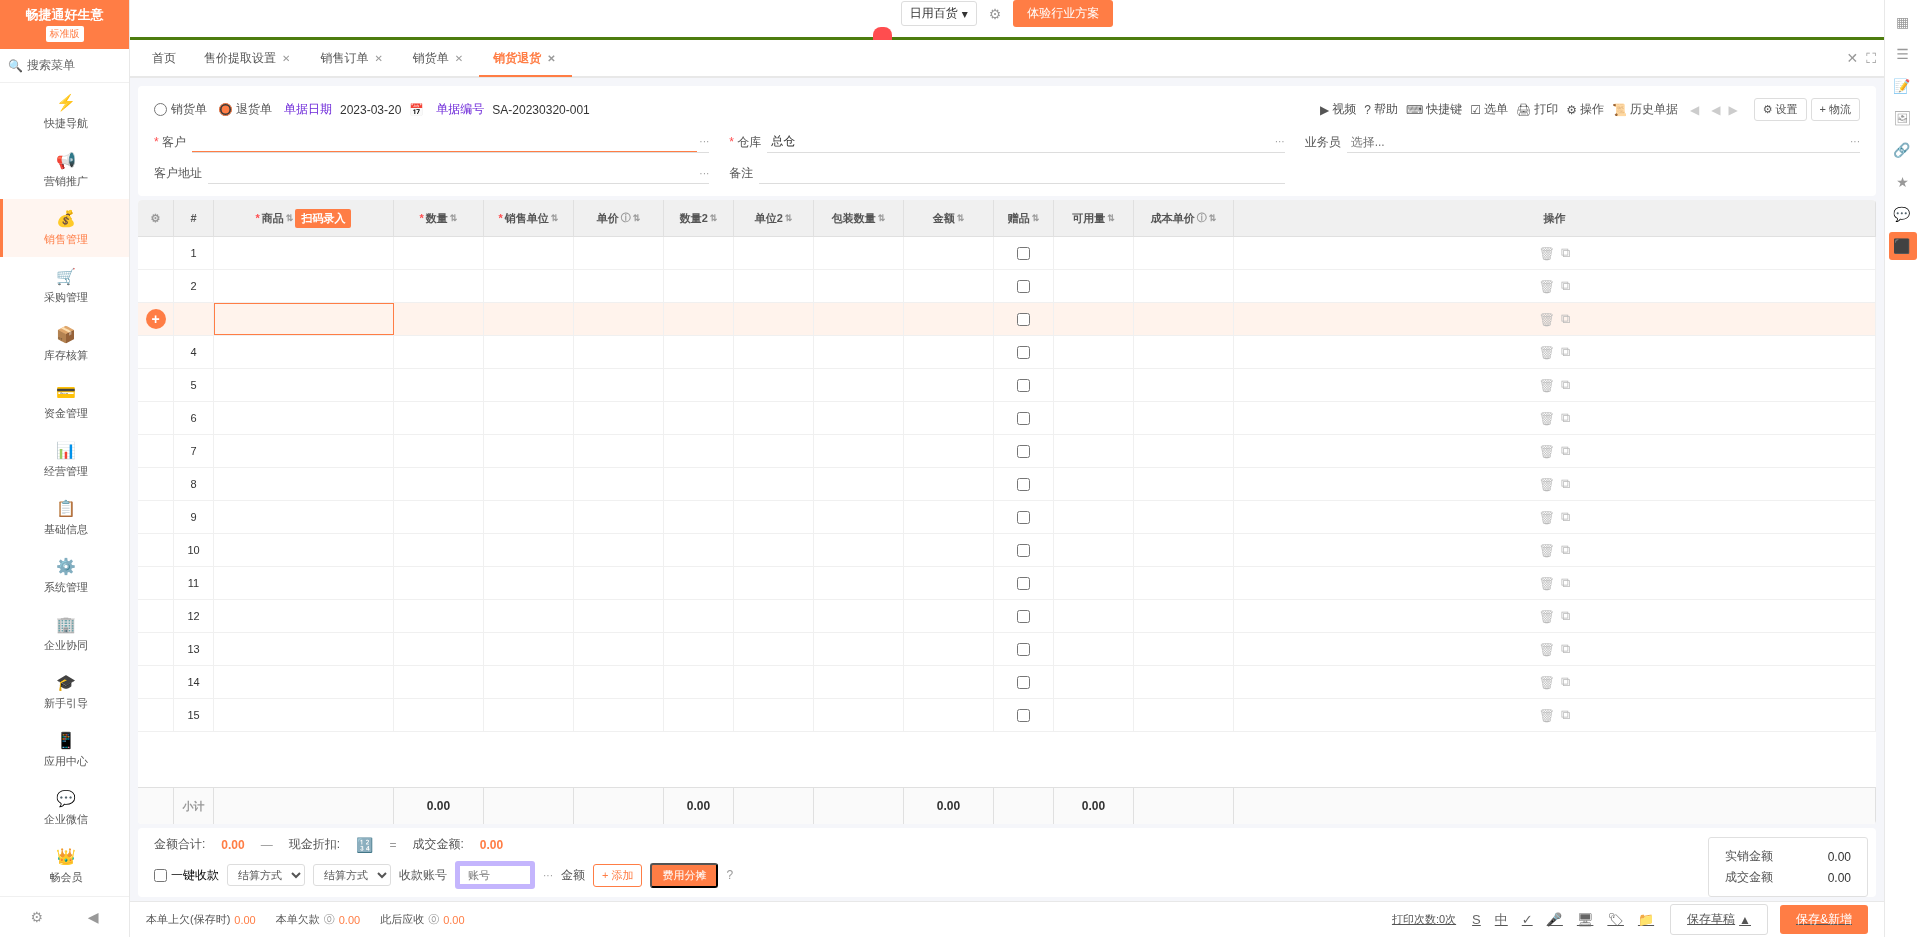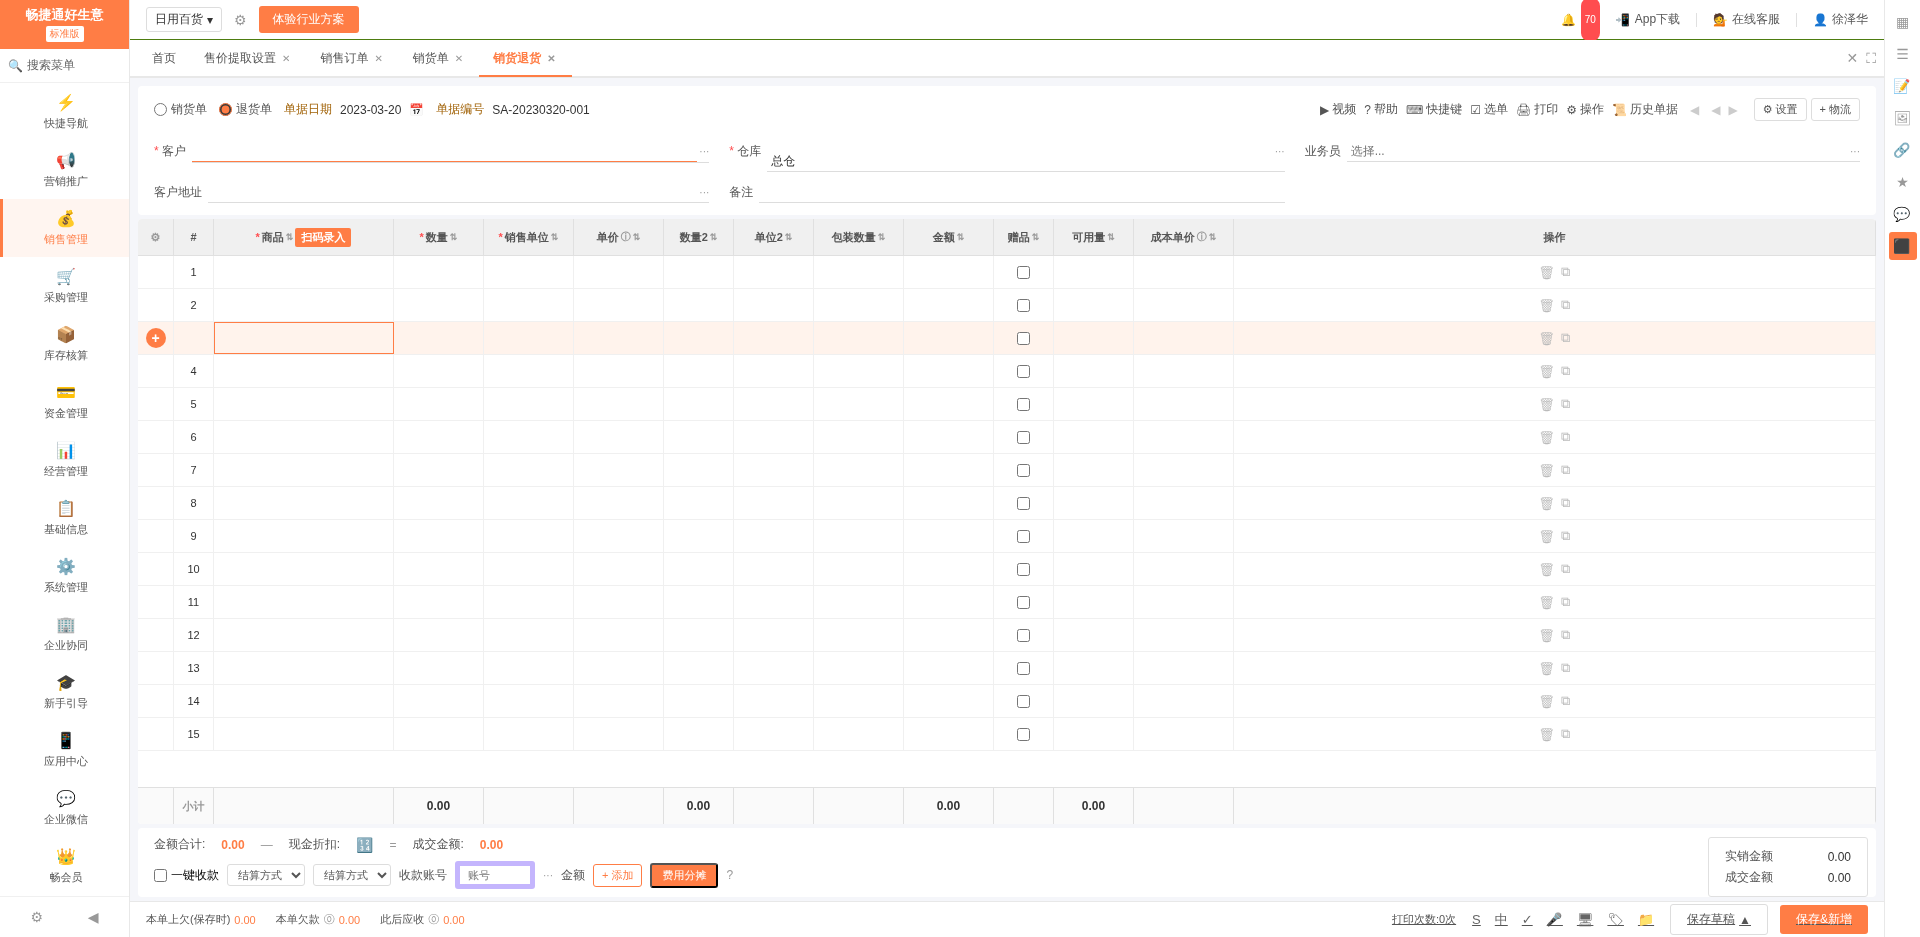--- a/index.html
+++ b/index.html
@@ -20,21 +20,21 @@
     .sidebar-item.active { background: #fff5f0; color: #ff7d45; border-left-color: #ff7d45; }
     .sidebar-item .s-icon { font-size: 16px; }
 
     .sidebar-bottom { margin-top: auto; border-top: 1px solid #f0f0f0; display: flex; align-items: center; justify-content: space-around; padding: 8px; }
     .sidebar-bottom-btn { cursor: pointer; color: #999; font-size: 14px; padding: 4px; }
 
     
     .main-content { flex: 1; display: flex; flex-direction: column; overflow: hidden; }
 
     
-    .top-header { background: #fff; height: 40px; display: flex; align-items: center; justify-content: space-between; padding: 0 16px; border-bottom: 1px solid #4d7c0f; flex-shrink: 0; }
+    .top-header { background: #fff; height: 40px; display: flex; align-items: center; justify-content: space-between; padding: 0 16px; border-bottom: 3px solid #4d7c0f; flex-shrink: 0; flex-direction: column; }
     .top-header-left { display: flex; align-items: center; gap: 8px; }
     .header-select { display: flex; align-items: center; gap: 4px; border: 1px solid #ddd; padding: 3px 8px; border-radius: 3px; cursor: pointer; color: #333; font-size: 12px; background: #fff; }
     .header-gear { color: #999; cursor: pointer; font-size: 14px; padding: 4px; }
     .header-experience-btn { background: #ff7d45; color: #fff; border: none; padding: 5px 14px; border-radius: 3px; cursor: pointer; font-size: 12px; }
 
     .top-header-right { display: flex; align-items: center; gap: 16px; color: #555; font-size: 12px; }
     .header-right-item { display: flex; align-items: center; gap: 4px; cursor: pointer; }
     .notification-badge { background: #ff4d4f; color: #fff; font-size: 10px; padding: 16px 4px; border-radius: 8px; min-width: 16px; text-align: center; }
 
     
@@ -47,21 +47,21 @@
     .page-area { flex: 1; background: #f5f6fa; overflow-y: auto; display: flex; flex-direction: column; }
 
     
     .form-container { background: #fff; margin: 8px 8px 4px 8px; padding: 12px 16px; border-radius: 4px; flex-shrink: 0; }
     .form-toolbar { display: flex; align-items: center; justify-content: space-between; margin-bottom: 10px; }
     .form-toolbar-left { display: flex; align-items: center; gap: 12px; }
     .radio-group { display: flex; align-items: center; gap: 12px; }
     .radio-item { display: flex; align-items: center; gap: 4px; cursor: pointer; color: #555; font-size: 12px; }
     .radio-item input[type="radio"] { accent-color: #ff7d45; }
     .form-field-group { display: flex; align-items: center; gap: 8px; font-size: 12px; color: #555; }
-    .form-label { color: #a16207; }
+    .form-label { color: #6d28d9; }
     .form-value { color: #333; font-weight: 500; }
     .form-toolbar-right { display: flex; align-items: center; gap: 8px; font-size: 12px; color: #555; }
     .form-action-btn { display: flex; align-items: center; gap: 3px; cursor: pointer; color: #555; }
     .form-action-set-btn { display: flex; align-items: center; gap: 3px; border: 1px solid #ddd; padding: 3px 8px; border-radius: 3px; cursor: pointer; color: #555; font-size: 11px; }
 
     .form-fields { display: grid; grid-template-columns: 1fr 1fr 1fr; gap: 10px 20px; }
     .form-field { display: flex; align-items: center; gap: 6px; }
     .field-label { color: #555; font-size: 12px; white-space: nowrap; }
     .field-label.required::before { content: '* '; color: #ff4d4f; }
     .field-input { flex: 1; border: none; border-bottom: 1px solid #ddd; padding: 3px 4px; font-size: 12px; color: #333; outline: none; background: transparent; }
@@ -359,21 +359,21 @@
           <div class="form-field">
             <span class="field-label required">客户</span>
             <div class="field-input-wrap">
               <input type="text" class="field-input" style="border-top: none; border-right: none; border-left: none; border-image: initial; border-bottom: 1px solid rgb(255, 125, 69);">
               <span class="field-dots">···</span>
             </div>
           </div>
           <div class="form-field">
             <span class="field-label required">仓库</span>
             <div class="field-input-wrap">
-              <input type="text" class="field-input" style="border: none; margin-top: 20px;" value="总仓">
+              <input type="text" class="field-input" style="border: none;" value="总仓">
               <span class="field-dots">···</span>
             </div>
           </div>
           <div class="form-field">
             <span class="field-label">业务员</span>
             <div class="field-input-wrap">
               <input type="text" class="field-input" placeholder="选择..." style="border: none;">
               <span class="field-dots">···</span>
             </div>
           </div>

